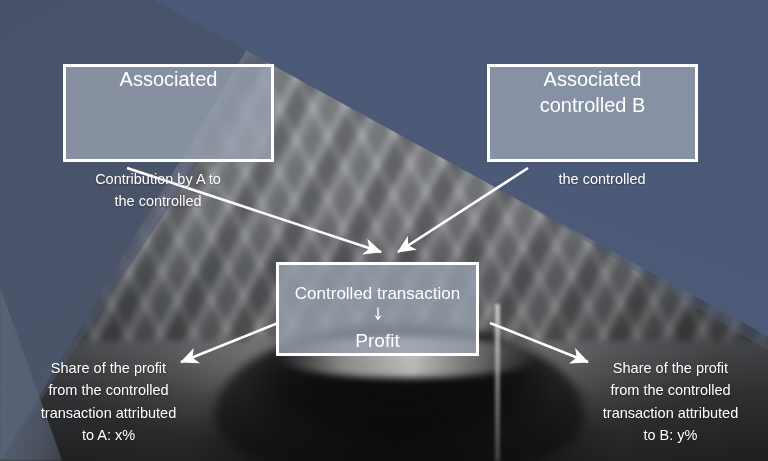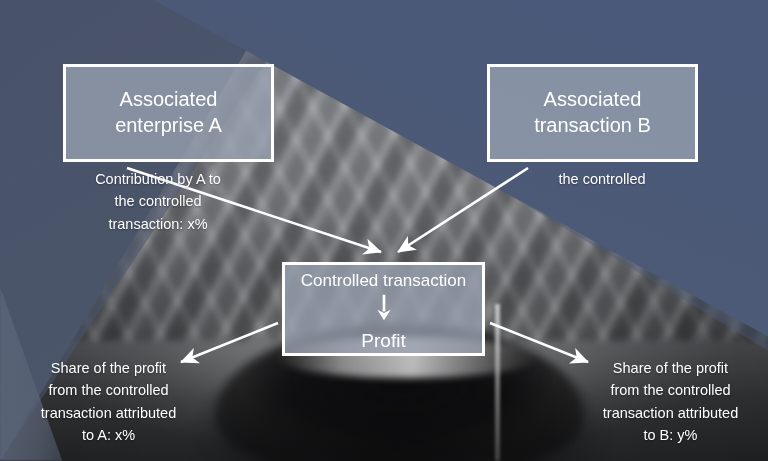--- a/index.html
+++ b/index.html
@@ -144,37 +144,36 @@
   
   .node-box {
     position: absolute;
     box-sizing: border-box;
     background: rgba(152,161,177,0.78);
     border: 3px solid #ffffff;
     color: #ffffff;
     display: flex;
     flex-direction: column;
     align-items: center;
-    justify-content: center;
     text-align: center;
     line-height: 1.28;
   }
   #box-a {
     left: 63px; top: 64px; width: 211px; height: 98px;
     font-size: 20px;
   }
   #box-b {
     left: 487px; top: 64px; width: 211px; height: 98px;
     font-size: 20px;
   }
   #box-center {
-    left: 282px; top: 262px; width: 203px; height: 94px;
+    left: 276px; top: 262px; width: 203px; height: 94px;
     font-size: 17px;
     justify-content: flex-start;
-    padding-top: 5px;
+    padding-top: 18px;
   }
   #box-center .ct-title { font-size: 17px; }
   #box-center .ct-profit { font-size: 19px; margin-top: 8px; }
   .inner-down-arrow {
     display: block;
     margin: 2px auto 0;
   }
 
   
   .caption {
@@ -221,41 +220,39 @@
 
     <line x1="528" y1="168" x2="398" y2="252" stroke="#ffffff" stroke-width="2.6" marker-end="url(#ah)"></line>
 
     <line x1="278" y1="323" x2="181" y2="362" stroke="#ffffff" stroke-width="2.6" marker-end="url(#ah)"></line>
 
     <line x1="490" y1="323" x2="588" y2="362" stroke="#ffffff" stroke-width="2.6" marker-end="url(#ah)"></line>
   </svg>
 
   <div class="node-box" id="box-a">
     <span>Associated</span>
-    <span>enterprise A</span>
   </div>
 
   <div class="node-box" id="box-b">
     <span>Associated</span>
-    <span>transaction B</span>
+    <span>controlled B</span>
   </div>
 
   <div class="node-box" id="box-center">
     <span class="ct-title">Controlled transaction</span>
     <svg class="inner-down-arrow" width="26" height="34" viewBox="0 0 26 34">
       <path d="M13,1 L13,22" stroke="#ffffff" stroke-width="3.4" fill="none"></path>
       <path d="M4.5,20 L13,33 L21.5,20 L13,24 z" fill="#ffffff"></path>
     </svg>
     <span class="ct-profit">Profit</span>
   </div>
 
   <div class="caption" id="cap-a">
     <span class="line">Contribution by A to</span>
     <span class="line">the controlled</span>
-    <span class="line">transaction: x%</span>
   </div>
 
   <div class="caption" id="cap-b">
     <span class="line">the controlled</span>
   </div>
 
   <div class="caption" id="cap-share-a">
     <span class="line">Share of the profit</span>
     <span class="line">from the controlled</span>
     <span class="line">transaction attributed</span>

